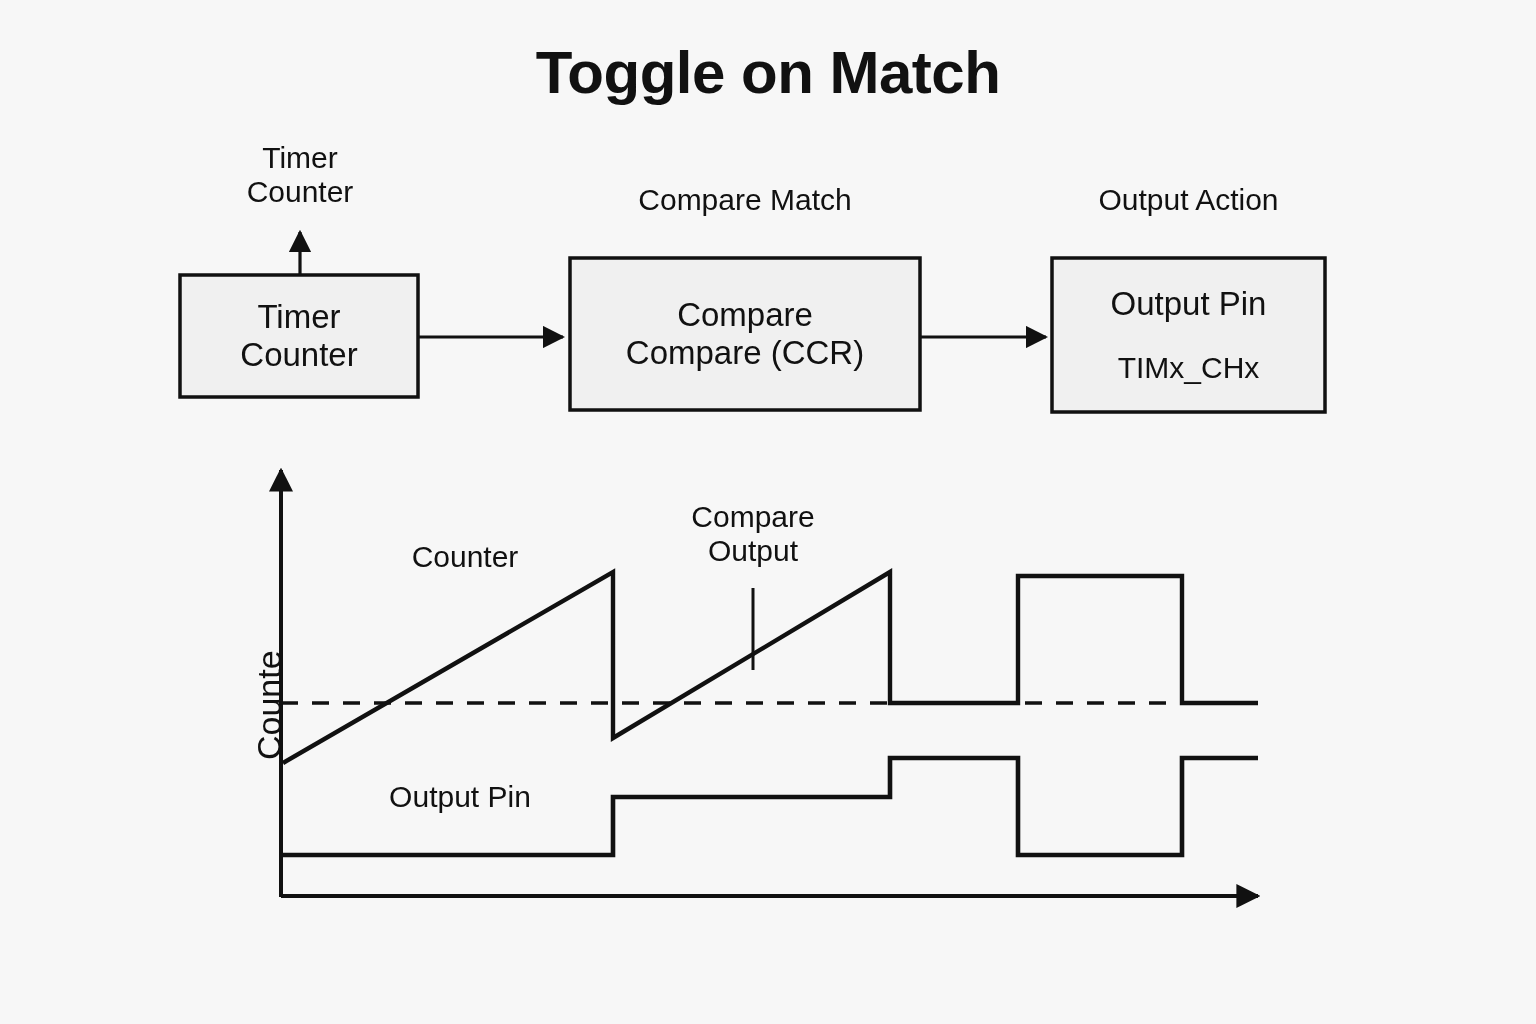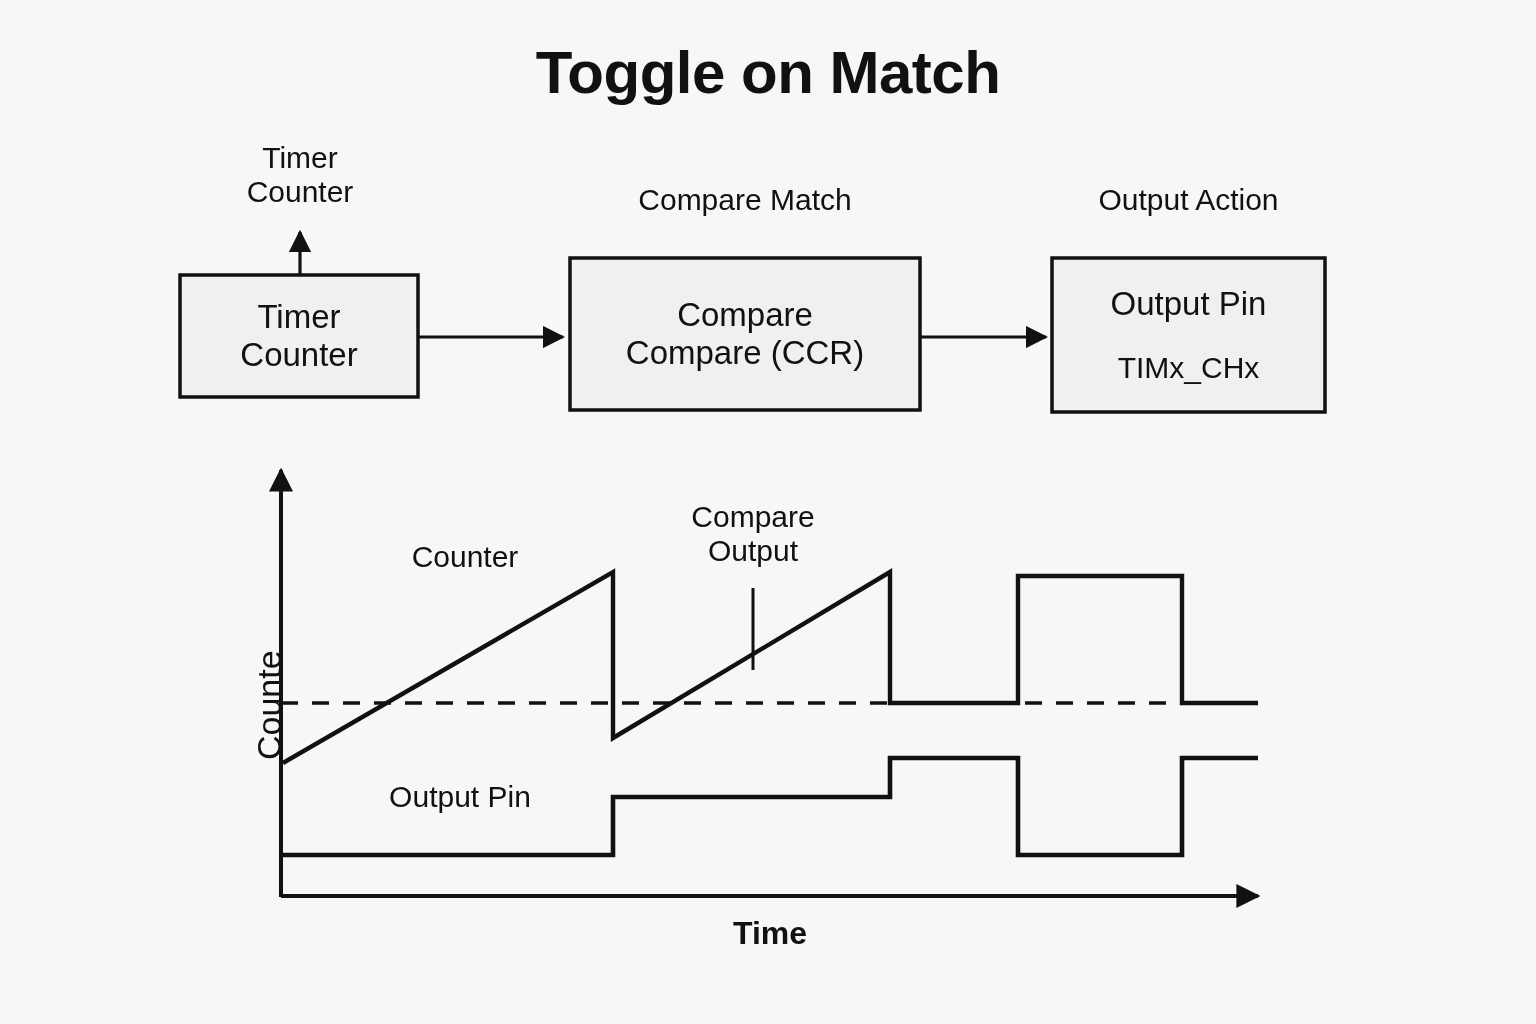--- a/index.html
+++ b/index.html
@@ -110,21 +110,20 @@
     <span class="l2">Compare (CCR)</span>
   </div>
 
   <div class="boxtext small" style="left:1052px;top:258px;width:273px;height:154px;">
     <span class="l1">Output Pin</span>
     <span class="l2">TIMx_CHx</span>
   </div>
 
   <div class="ylabel" style="left:250px;top:760px;">Counte</div>
 
-  <div class="chartlbl" style="left:660px;top:915px;width:220px;font-size:32px;font-weight:600;">Time</div>
 
   <div class="chartlbl" style="left:365px;top:540px;width:200px;">Counter</div>
 
   <div class="chartlbl" style="left:653px;top:500px;width:200px;">
     <div>Compare</div>
     <div>Output</div>
   </div>
 
   <div class="chartlbl" style="left:360px;top:780px;width:200px;">Output Pin</div>
 

